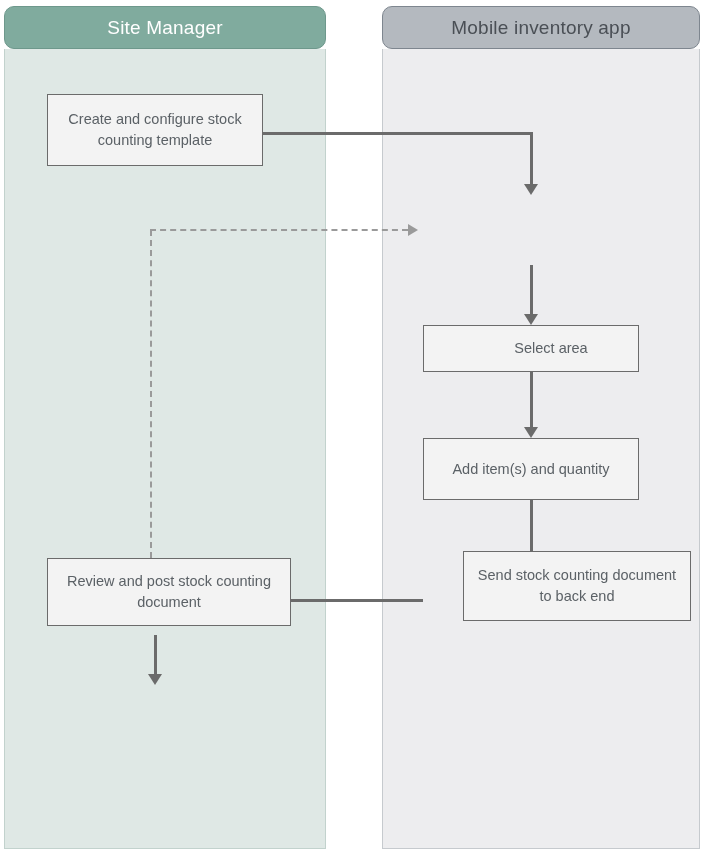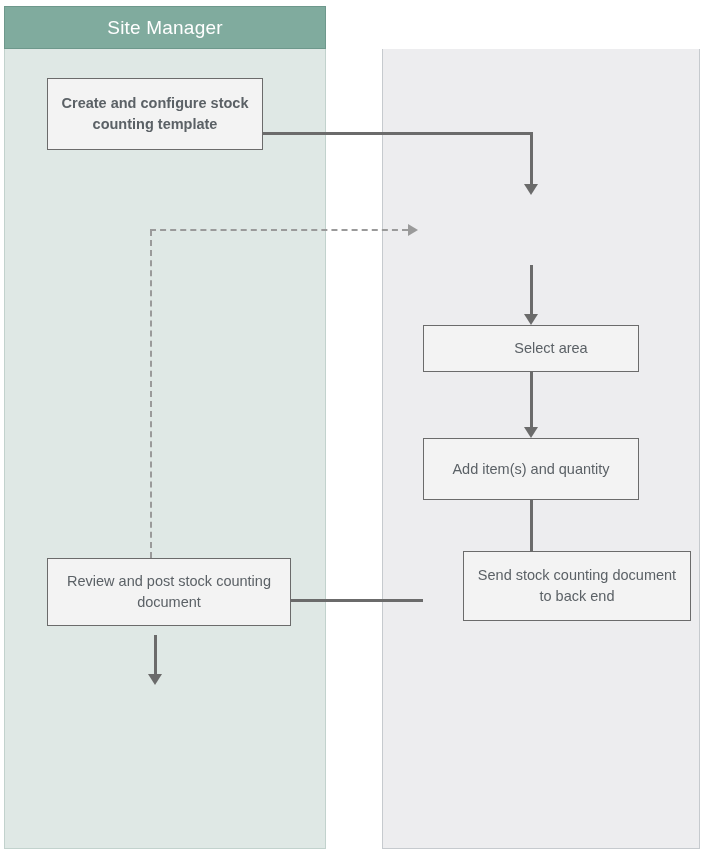--- a/index.html
+++ b/index.html
@@ -18,20 +18,21 @@
     overflow: hidden;
   }
   .pool-header {
     position: absolute;
     box-sizing: border-box;
     display: flex;
     align-items: center;
     justify-content: center;
     font-size: 19px;
     letter-spacing: 0.2px;
+    border-radius: 10px;
   }
   .pool-body {
     position: absolute;
     box-sizing: border-box;
   }
 
   #pool-left-header {
     left: 4px;
     top: 6px;
     width: 322px;
@@ -78,21 +79,21 @@
     align-items: center;
     justify-content: center;
     text-align: center;
     color: #5b6166;
     font-size: 14.5px;
     line-height: 1.42;
     padding: 4px 8px;
     z-index: 5;
   }
 
-  #node-create        { left: 47px;  top: 78px;  width: 216px; height: 72px; font-weight: bold; }
+  #node-create        { left: 47px;  top: 94px;  width: 216px; height: 72px; }
   #node-review        { left: 47px;  top: 558px; width: 244px; height: 68px; }
   #node-inventory     { left: 47px;  top: 685px; width: 216px; height: 47px; }
   #node-open          { left: 423px; top: 195px; width: 216px; height: 70px; }
   #node-select        { left: 423px; top: 325px; width: 216px; height: 47px; padding-left: 48px; }
   #node-additem       { left: 423px; top: 438px; width: 216px; height: 62px; }
   #node-send          { left: 423px; top: 551px; width: 228px; height: 70px; margin-left: 40px; }
 
   
   .edge {
     position: absolute;
@@ -167,20 +168,23 @@
 <body>
 
 <div id="canvas">
 
   <div id="pool-left-body" class="pool-body"></div>
   <div id="pool-left-header" class="pool-header">
     <span>Site Manager</span>
   </div>
 
   <div id="pool-right-body" class="pool-body"></div>
+  <div id="pool-right-header" class="pool-header">
+    <span>Mobile inventory app</span>
+  </div>
 
   <div id="e1-h" class="edge edge-h"></div>
   <div id="e1-v" class="edge edge-v"></div>
   <div id="e1-arrow" class="arrow arrow-down"></div>
 
   <div id="e2-v" class="edge edge-v"></div>
   <div id="e2-arrow" class="arrow arrow-down"></div>
 
   <div id="e3-v" class="edge edge-v"></div>
   <div id="e3-arrow" class="arrow arrow-down"></div>

